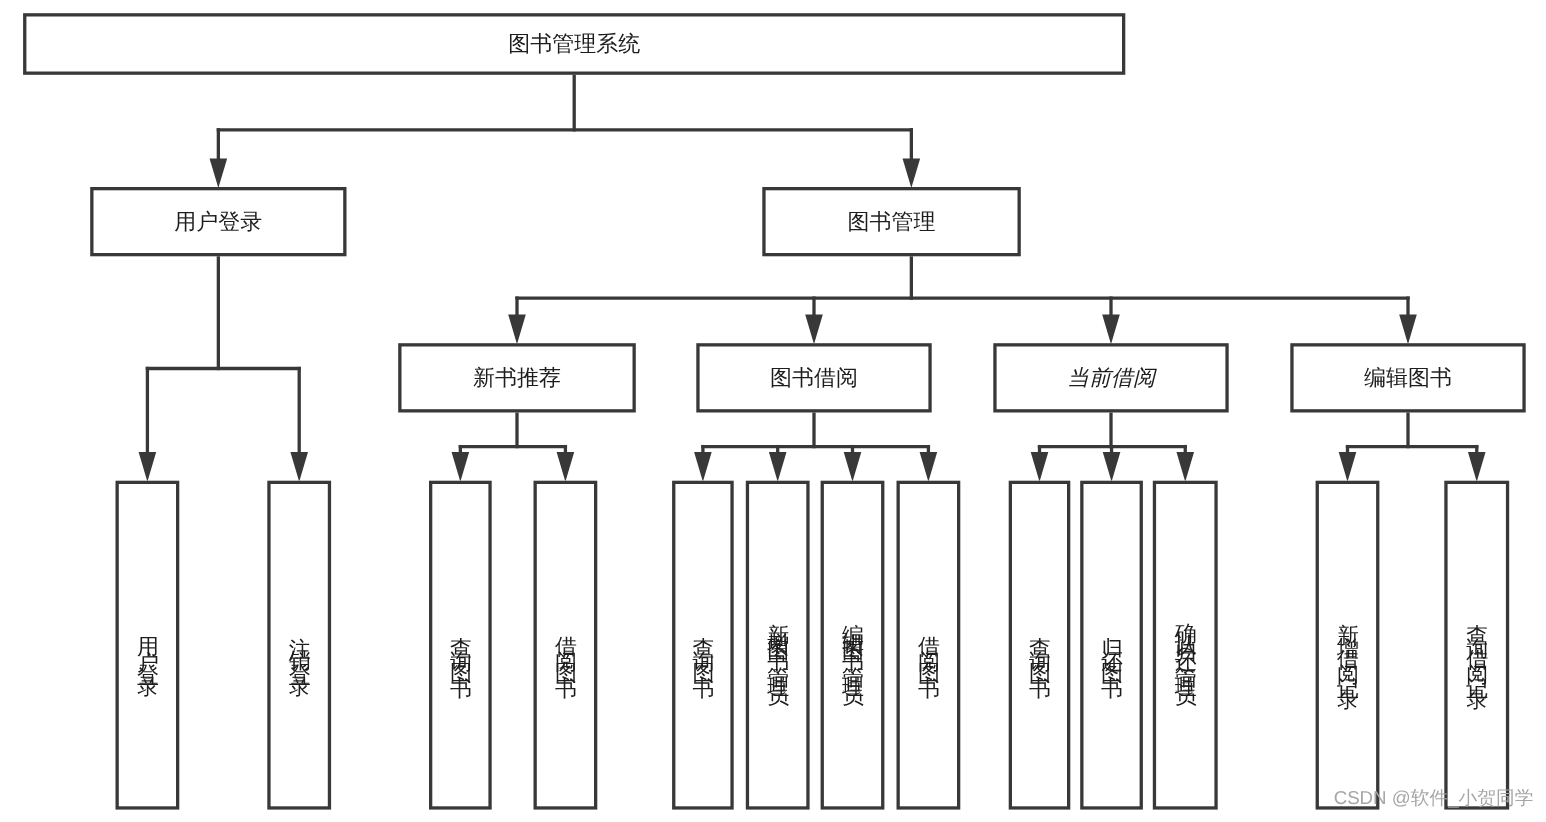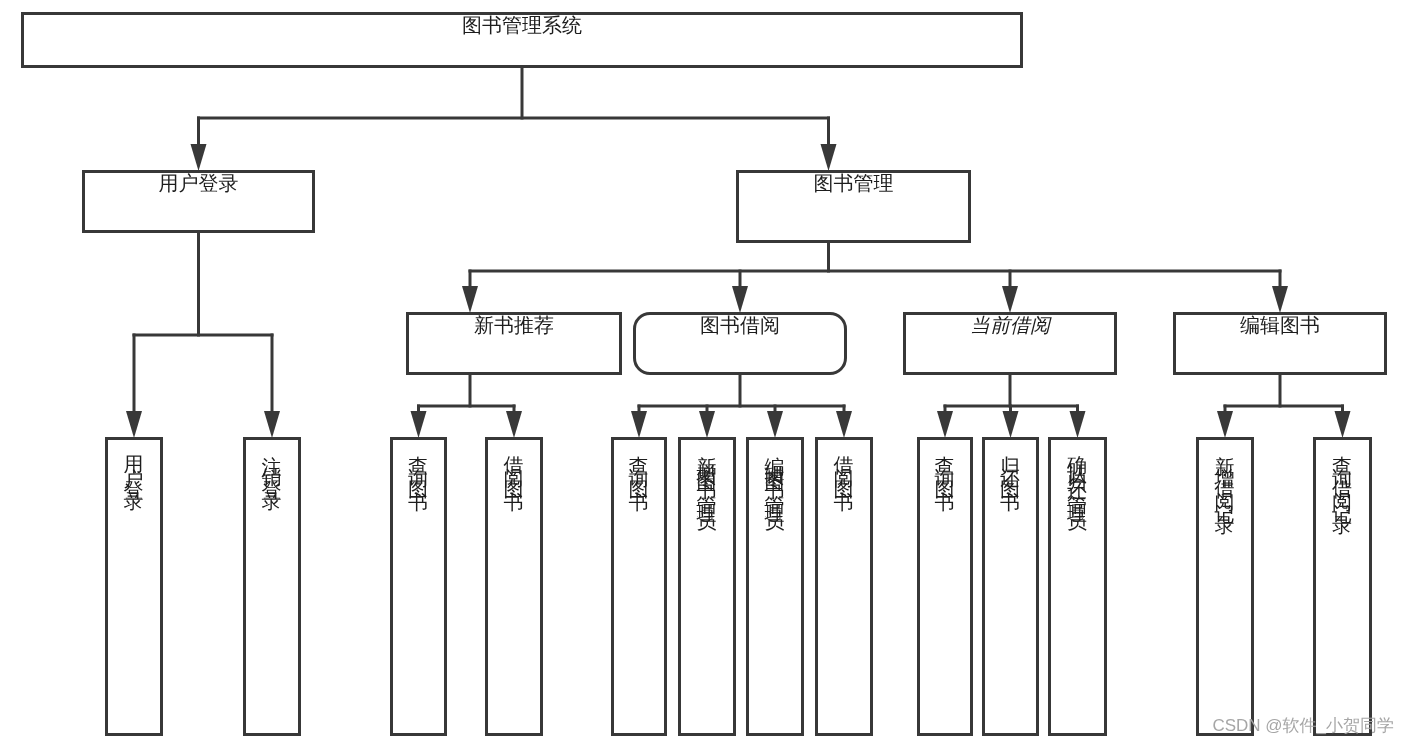--- a/index.html
+++ b/index.html
@@ -15,20 +15,21 @@
     position: absolute;
     left: 0; top: 0;
     width: 1405px; height: 747px;
   }
   .node {
     position: absolute;
     box-sizing: border-box;
     border: 3px solid #383838;
     background: #ffffff;
     display: flex;
+    align-items: center;
     justify-content: center;
     color: #1d1d1d;
     font-size: 20px;
     line-height: 1;
   }
   .node.vbox span {
     writing-mode: vertical-rl;
     text-orientation: mixed;
     letter-spacing: 12px;
     white-space: nowrap;
@@ -103,27 +104,27 @@
       <line x1="1342.5" y1="406" x2="1342.5" y2="414" stroke="#383838" stroke-width="3" stroke-linecap="square"></line>
       <polygon points="1342.5,438 1334.5,411 1350.5,411" fill="#383838"></polygon>
     </svg>
   <div id="nodes-layer">
       <div class="node hbox" style="left: 21px; top: 12px; width: 1002px; height: 56px; border-color: rgb(56, 56, 56); color: rgb(29, 29, 29);">
         <span>图书管理系统</span>
       </div>
       <div class="node hbox" style="left: 82px; top: 170px; width: 233px; height: 63px; border-color: rgb(56, 56, 56); color: rgb(29, 29, 29);">
         <span>用户登录</span>
       </div>
-      <div class="node hbox" style="left: 736px; top: 170px; width: 235px; height: 73px; border-color: rgb(56, 56, 56); color: rgb(29, 29, 29);">
+      <div class="node hbox" style="left: 693px; top: 170px; width: 235px; height: 63px; border-color: rgb(56, 56, 56); color: rgb(29, 29, 29);">
         <span>图书管理</span>
       </div>
-      <div class="node hbox" style="left: 362px; top: 312px; width: 216px; height: 63px; border-color: rgb(56, 56, 56); color: rgb(29, 29, 29); margin-left: 44px;">
+      <div class="node hbox" style="left: 362px; top: 312px; width: 216px; height: 63px; border-color: rgb(56, 56, 56); color: rgb(29, 29, 29);">
         <span>新书推荐</span>
       </div>
-      <div class="node hbox" style="left: 633px; top: 312px; width: 214px; height: 63px; border-color: rgb(56, 56, 56); color: rgb(29, 29, 29); border-radius: 17px;">
+      <div class="node hbox" style="left: 633px; top: 312px; width: 214px; height: 63px; border-color: rgb(56, 56, 56); color: rgb(29, 29, 29);">
         <span>图书借阅</span>
       </div>
       <div class="node hbox" style="left: 903px; top: 312px; width: 214px; height: 63px; border-color: rgb(56, 56, 56); color: rgb(29, 29, 29); font-style: italic;">
         <span>当前借阅</span>
       </div>
       <div class="node hbox" style="left: 1173px; top: 312px; width: 214px; height: 63px; border-color: rgb(56, 56, 56); color: rgb(29, 29, 29);">
         <span>编辑图书</span>
       </div>
       <div class="node vbox" style="left: 105px; top: 437px; width: 58px; height: 299px; border-color: rgb(56, 56, 56); color: rgb(29, 29, 29);">
         <span>用户登录</span>

